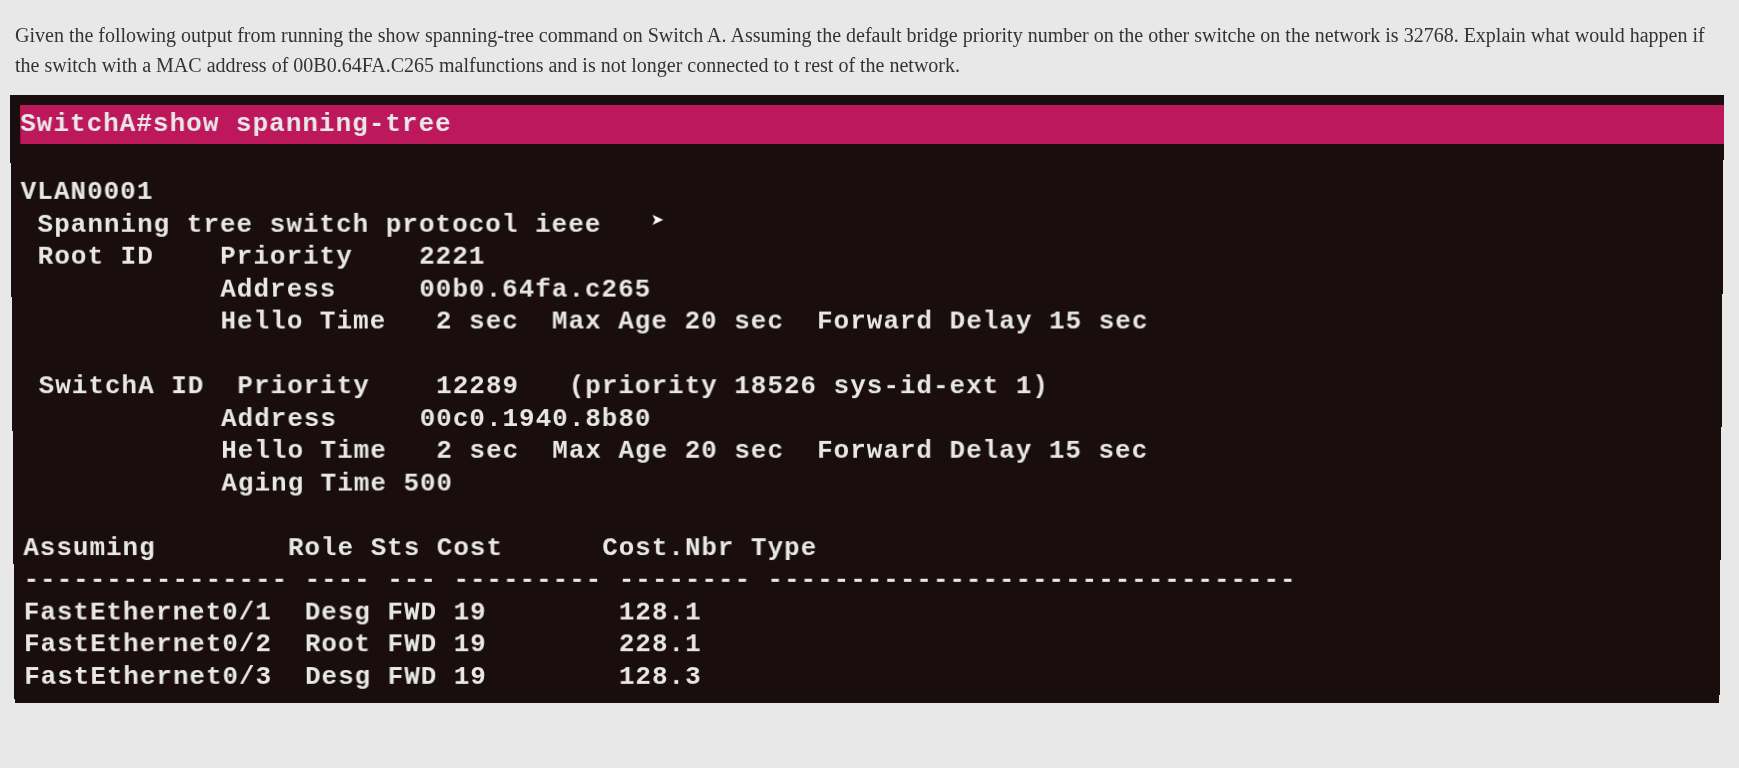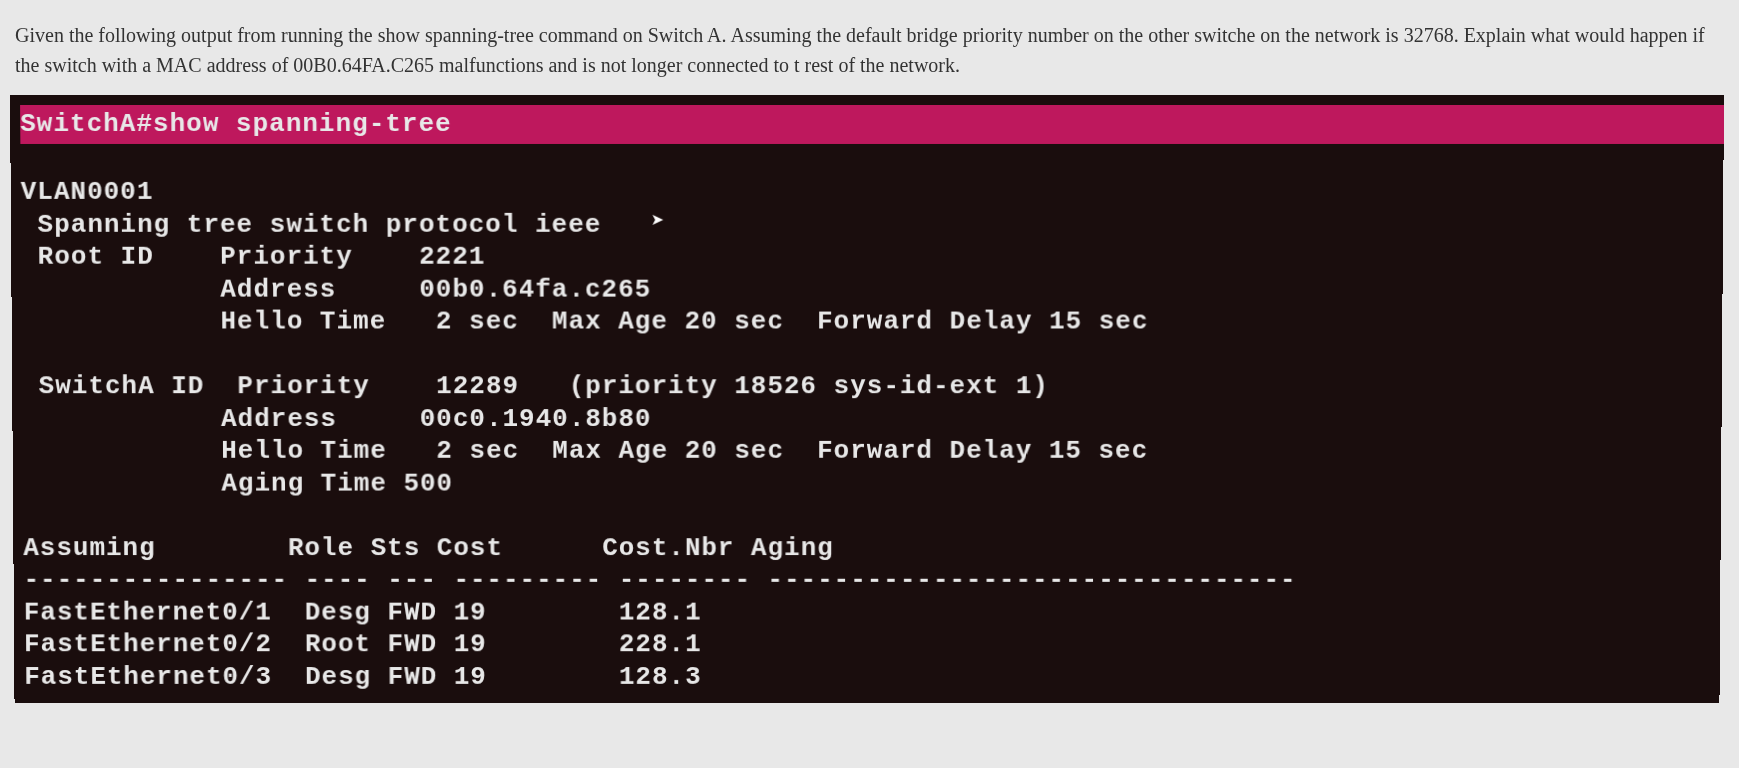--- a/index.html
+++ b/index.html
@@ -54,17 +54,17 @@
 <span> Spanning tree switch protocol ieee</span>   <span class="cursor-icon">➤</span>
 <span> Root ID</span>    <span>Priority</span>    <span>2221</span>
             <span>Address</span>     <span>00b0.64fa.c265</span>
             <span>Hello Time</span>   <span>2 sec</span>  <span>Max Age</span> <span>20 sec</span>  <span>Forward Delay</span> <span>15 sec</span>
 
 <span> SwitchA ID</span>  <span>Priority</span>    <span>12289</span>   <span>(priority 18526 sys-id-ext 1)</span>
             <span>Address</span>     <span>00c0.1940.8b80</span>
             <span>Hello Time</span>   <span>2 sec</span>  <span>Max Age</span> <span>20 sec</span>  <span>Forward Delay</span> <span>15 sec</span>
             <span>Aging Time</span> <span>500</span>
 
-<span>Assuming</span>        <span>Role</span> <span>Sts</span> <span>Cost</span>      <span>Cost.Nbr</span> <span>Aging</span>
+<span>Assuming</span>        <span>Role</span> <span>Sts</span> <span>Cost</span>      <span>Cost.Nbr</span> <span>Type</span>
 <span>---------------- ---- --- --------- -------- --------------------------------</span>
 <span>FastEthernet0/1</span>  <span>Desg</span> <span>FWD</span> <span>19</span>        <span>128.1</span>
 <span>FastEthernet0/2</span>  <span>Root</span> <span>FWD</span> <span>19</span>        <span>228.1</span>
 <span>FastEthernet0/3</span>  <span>Desg</span> <span>FWD</span> <span>19</span>        <span>128.3</span></div>
 
 </body></html>

